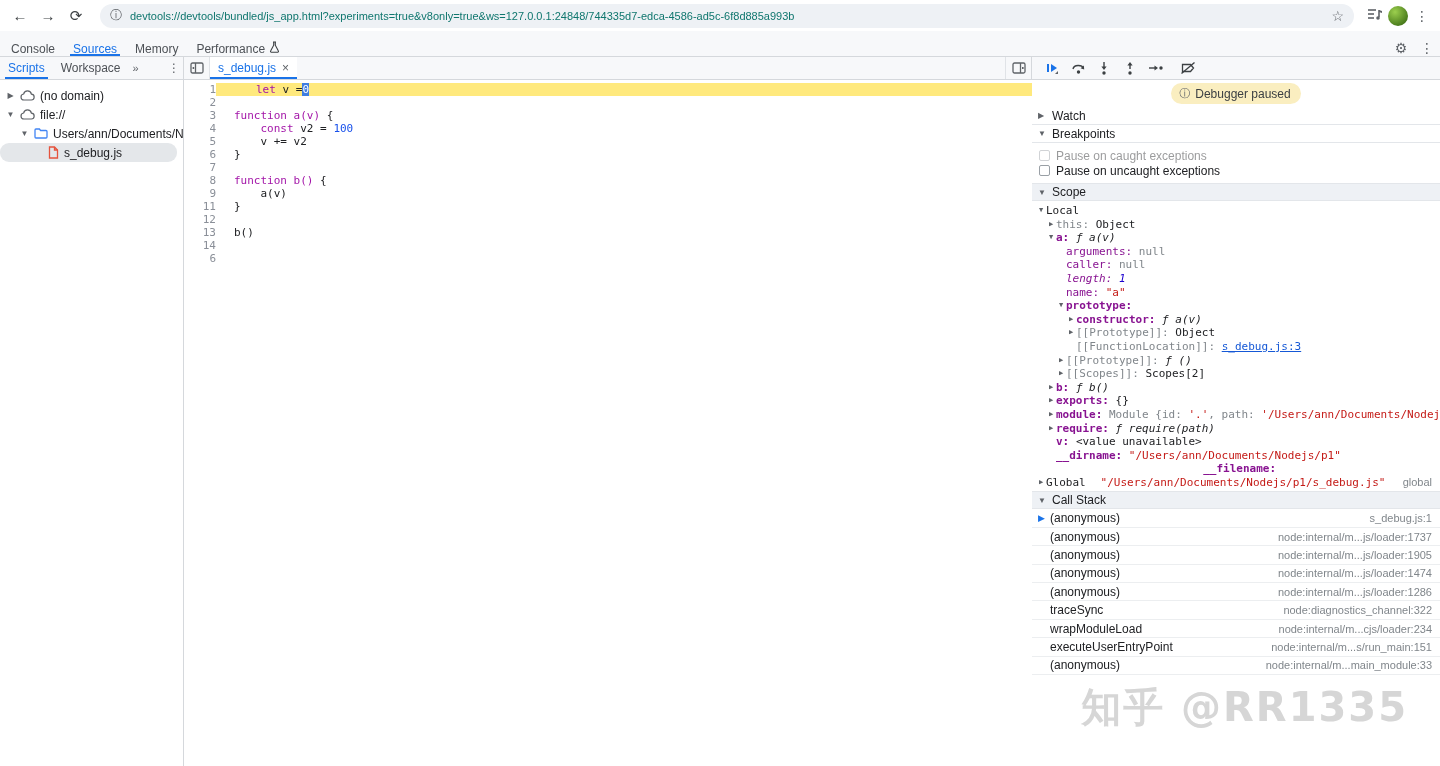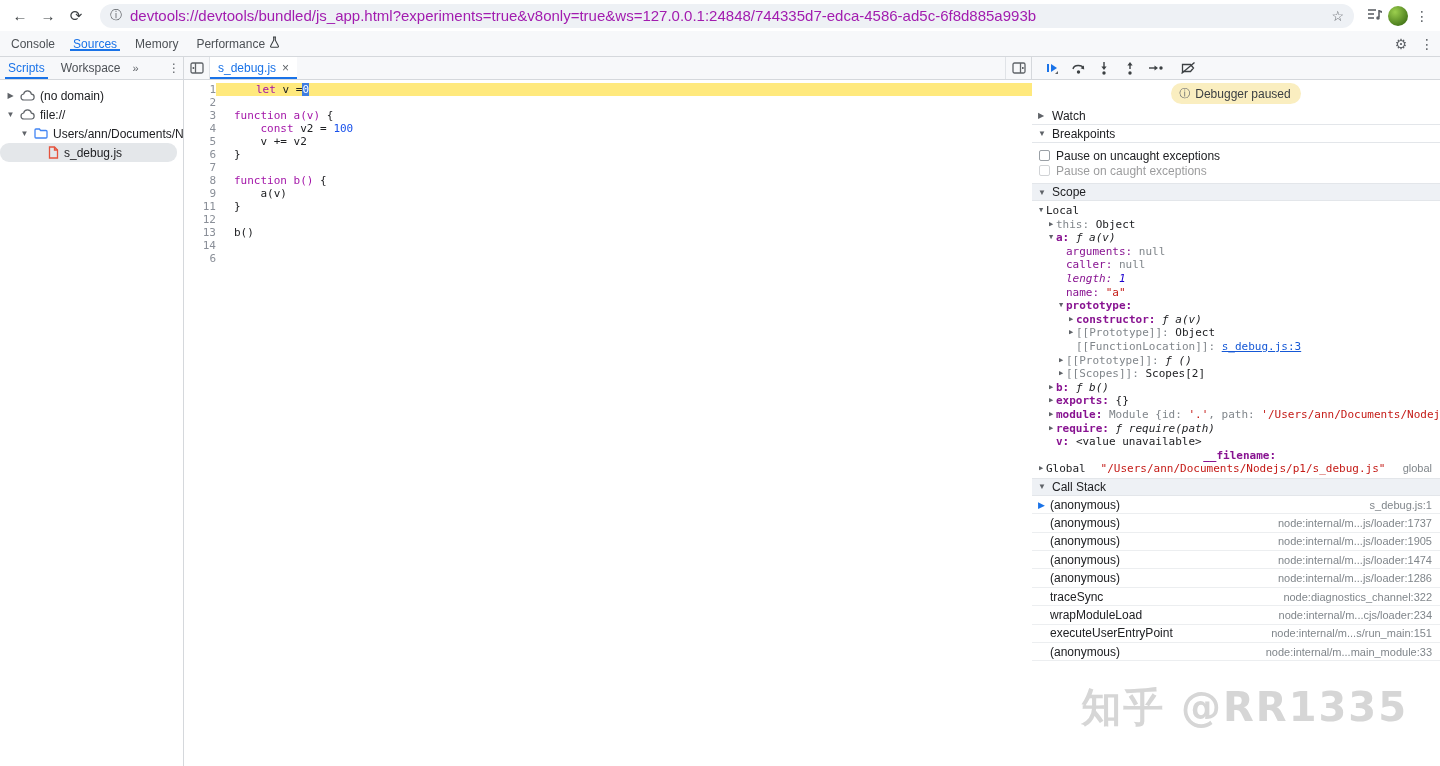--- a/index.html
+++ b/index.html
@@ -3,28 +3,28 @@
 <meta charset="utf-8">
 <style>
   * { margin:0; padding:0; box-sizing:border-box; }
   html,body { width:1440px; height:766px; overflow:hidden; background:#fff;
     font-family:"Liberation Sans","DejaVu Sans",sans-serif; color:#202124; }
 
   
   .browser-bar { height:31px; display:flex; align-items:center; background:#fff; padding:0 8px; gap:4px; }
   .nav-btn { width:24px; height:24px; font-size:15px; line-height:24px; text-align:center; color:#3c4043; border-radius:50%; }
   .omnibox { flex:1; height:24px; margin:0 8px; background:#eef1f5; border-radius:13px; display:flex; align-items:center; padding:0 10px; gap:8px; }
-  .omnibox .url { font-size:15px; color:#a21caf; white-space:nowrap; overflow:hidden; flex:1; }
+  .omnibox .url { font-size:11px; color:#0f766e; white-space:nowrap; overflow:hidden; flex:1; }
   .omnibox .info { font-size:12px; color:#5f6368; }
   .star { font-size:14px; color:#5f6368; }
   .avatar { width:20px; height:20px; border-radius:50%; background:radial-gradient(circle at 35% 30%, #9ccf4e, #4d7f1e 70%, #2f5512); }
   .kebab { font-size:14px; width:20px; text-align:center; color:#5f6368; }
 
   
-  .dt-tabbar { height:26px; background:#f7f8fa; border-bottom:1px solid #d5d8dc; display:flex; align-items:center; padding-left:2px; }
+  .dt-tabbar { height:26px; background:#f7f8fa; border-bottom:1px solid #d5d8dc; display:flex; align-items:flex-end; padding-left:2px; }
   .dt-tab { padding:0 9px; font-size:12px; color:#4d5156; display:flex; align-items:center; gap:4px; position:relative; }
   .dt-tab.active { color:#1a73e8; }
   .dt-tab.active::after { content:""; position:absolute; left:6px; right:6px; bottom:0; height:2px; background:#1a73e8; }
   .dt-tabbar .spacer { flex:1; }
   .dt-top-icon { width:26px; display:flex; align-items:center; justify-content:center; font-size:14px; color:#5f6368; }
 
   
   .toolbar-row { height:23px; display:flex; border-bottom:1px solid #d5d8dc; background:#f7f8fa; }
   .nav-header { width:184px; display:flex; align-items:stretch; border-right:1px solid #d5d8dc; }
   .pane-tab { padding:0 8px; font-size:12px; color:#4d5156; display:flex; align-items:center; position:relative; }
@@ -284,27 +284,27 @@
     </div>
     <div class="sec-h white">
       <span class="tri">▶</span>
       <span>Watch</span>
     </div>
     <div class="sec-h white">
       <span class="tri">▼</span>
       <span>Breakpoints</span>
     </div>
     <div class="bp-gap"></div>
+    <div class="bp-row disabled">
+      <span class="cb"></span>
+      <span>Pause on caught exceptions</span>
+    </div>
     <div class="bp-row">
       <span class="cb"></span>
       <span>Pause on uncaught exceptions</span>
-    </div>
-    <div class="bp-row disabled">
-      <span class="cb"></span>
-      <span>Pause on caught exceptions</span>
     </div>
     <div class="bp-gap"></div>
     <div class="sec-h gray">
       <span class="tri">▼</span>
       <span>Scope</span>
     </div>
     <div class="scope-list" id="scope-list">
         <div class="scope-row" style="padding-left: 4px;"><span class="tri">▼</span><span class="sn-g">Local</span></div>
         <div class="scope-row" style="padding-left: 14px;"><span class="tri">▶</span><span class="sn-d">this: </span><span class="sv-p">Object</span></div>
         <div class="scope-row" style="padding-left: 14px;"><span class="tri">▼</span><span class="sn-b">a: </span><span class="sv-f">ƒ a(v)</span></div>
@@ -316,20 +316,21 @@
         <div class="scope-row" style="padding-left: 34px;"><span class="tri">▶</span><span class="sn-b">constructor: </span><span class="sv-f">ƒ a(v)</span></div>
         <div class="scope-row" style="padding-left: 34px;"><span class="tri">▶</span><span class="sn-d">[[Prototype]]: </span><span class="sv-p">Object</span></div>
         <div class="scope-row" style="padding-left: 34px;"><span class="tri"></span><span class="sn-d">[[FunctionLocation]]: </span><span class="sv-l">s_debug.js:3</span></div>
         <div class="scope-row" style="padding-left: 24px;"><span class="tri">▶</span><span class="sn-d">[[Prototype]]: </span><span class="sv-f">ƒ ()</span></div>
         <div class="scope-row" style="padding-left: 24px;"><span class="tri">▶</span><span class="sn-d">[[Scopes]]: </span><span class="sv-p">Scopes[2]</span></div>
         <div class="scope-row" style="padding-left: 14px;"><span class="tri">▶</span><span class="sn-b">b: </span><span class="sv-f">ƒ b()</span></div>
         <div class="scope-row" style="padding-left: 14px;"><span class="tri">▶</span><span class="sn-b">exports: </span><span class="sv-p">{}</span></div>
         <div class="scope-row" style="padding-left: 14px;"><span class="tri">▶</span><span class="sn-b">module: </span><span class="sv-m">Module {id: </span><span class="sv-s">'.'</span><span class="sv-m">, path: </span><span class="sv-s">'/Users/ann/Documents/Nodejs/p1'</span></div>
         <div class="scope-row" style="padding-left: 14px;"><span class="tri">▶</span><span class="sn-b">require: </span><span class="sv-f">ƒ require(path)</span></div>
         <div class="scope-row" style="padding-left: 14px;"><span class="tri"></span><span class="sn-b">v: </span><span class="sv-p">&lt;value unavailable&gt;</span></div>
+        <div class="scope-row" style="padding-left: 14px;"><span class="tri"></span><span class="sn-b">__dirname: </span><span class="sv-s">"/Users/ann/Documents/Nodejs/p1"</span></div>
         <div class="scope-row" style="padding-left: 14px; flex-direction: column;"><span class="tri"></span><span class="sn-b">__filename: </span><span class="sv-s">"/Users/ann/Documents/Nodejs/p1/s_debug.js"</span></div>
         <div class="scope-row" style="padding-left: 4px;"><span class="tri">▶</span><span class="sn-g">Global</span><span class="right">global</span></div>
       </div>
     <div class="sec-h gray">
       <span class="tri">▼</span>
       <span>Call Stack</span>
     </div>
     <div class="stack-list" id="stack-list">
         <div class="frame">
           <span class="arrow">▶</span>

